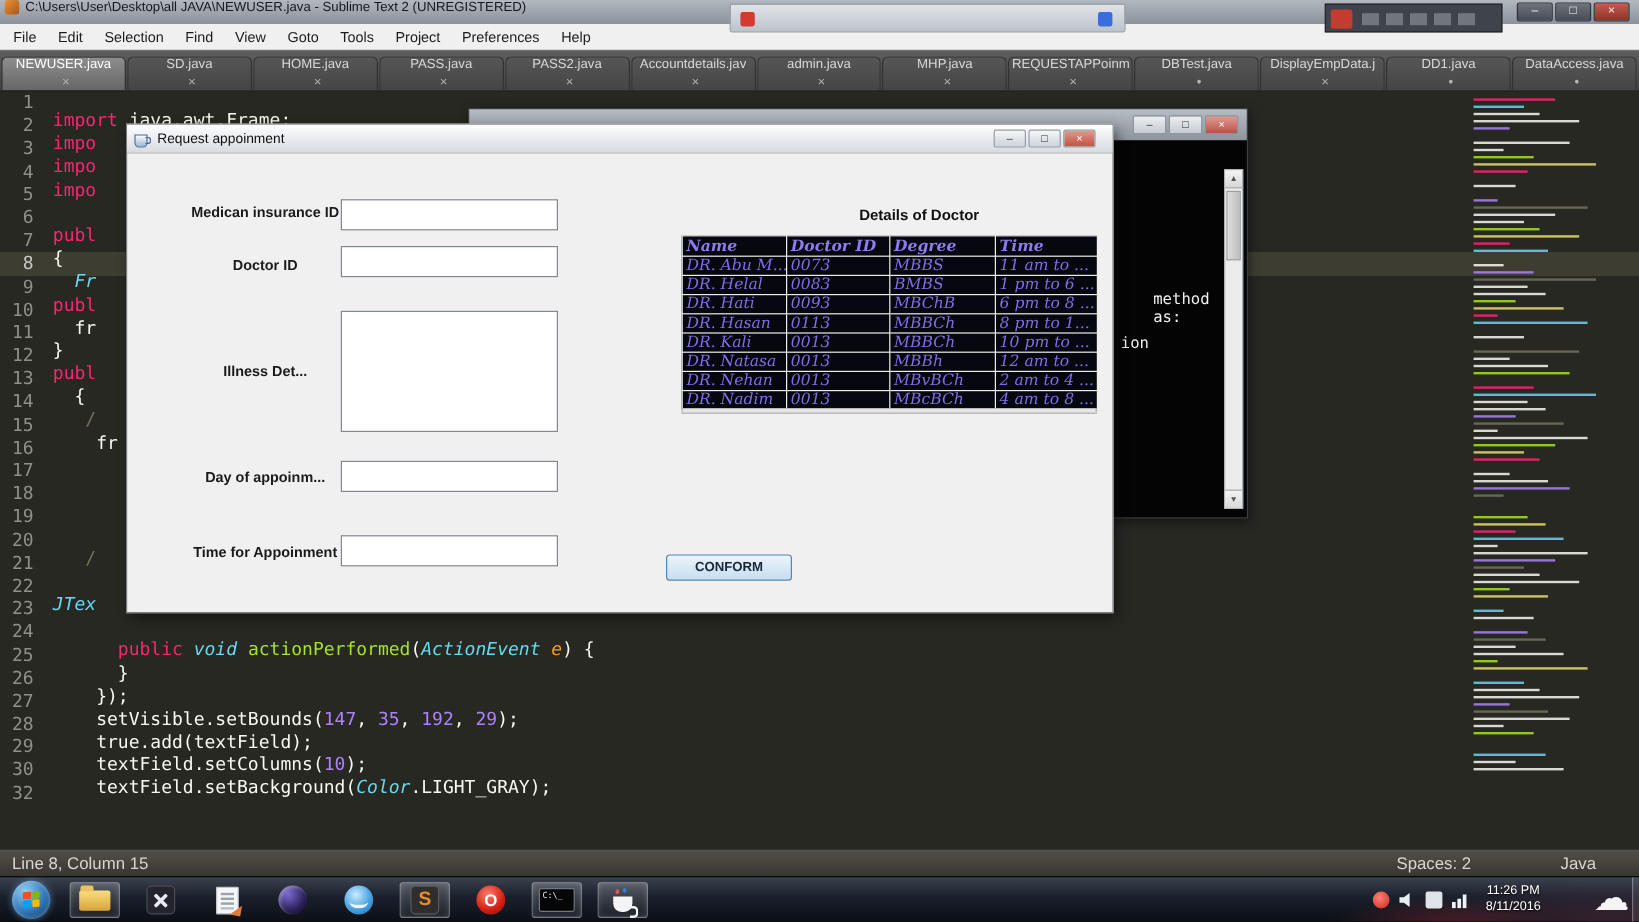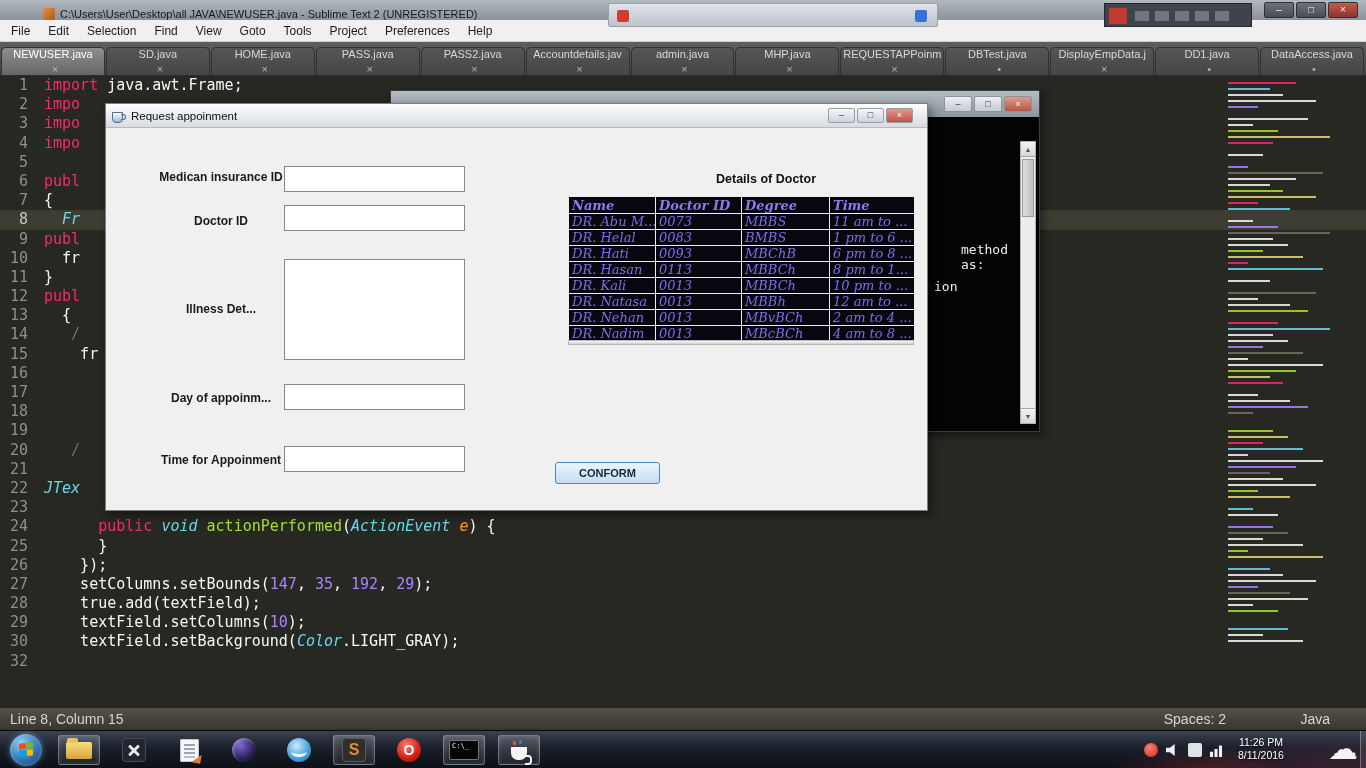--- a/index.html
+++ b/index.html
@@ -2,22 +2,22 @@
 <html><head>
 <meta charset="utf-8">
 <style>
   * { box-sizing: border-box; margin: 0; padding: 0; }
   html,body { width:1366px; height:768px; overflow:hidden; background:#000; font-family:"Liberation Sans", sans-serif; }
   #desktop { position:relative; width:1366px; height:768px; background:#14141a; }
 
   
   #sublime { position:absolute; left:0; top:0; width:1366px; height:730px; z-index:1; }
   .titlebar { position:absolute; left:0; top:0; right:0; height:20px;
-    background:linear-gradient(#b2b8bf,#8b929b); display:flex; align-items:flex-end;
-    font-size:11px; color:#15181c;padding-left:39px; }
+    background:linear-gradient(#b2b8bf,#8b929b); display:flex; align-items:flex-start;
+    font-size:11px; color:#15181c; }
   .app-logo { width:12px; height:12px; margin:0 5px 0 4px; border-radius:2px;
     background:linear-gradient(135deg,#e8913a,#a95818); flex:0 0 auto; }
   .win-controls { position:absolute; right:8px; top:2px; display:flex; gap:2px; }
   .wc-btn { width:30px; height:16px; background:linear-gradient(#6d737b,#474d56);
     border:1px solid #2e3238; border-radius:2px; color:#f0f0f0; font-size:10px;
     line-height:14px; text-align:center; }
   .wc-btn.close { background:linear-gradient(#c75a4e,#8d3428); }
 
   .menubar { position:absolute; left:0; top:20px; right:0; height:22px; background:#f0f0f0;
     border-bottom:1px solid #cfcfcf; display:flex; align-items:center; padding-left:2px; }
@@ -32,21 +32,21 @@
   .tab.active { background:linear-gradient(#8d8d8d,#676767); color:#fff; }
   .tab-label { flex:1; white-space:nowrap; overflow:hidden; }
   .tab-close { color:#b5b5b5; font-size:11px; margin-left:4px; }
 
   .editor { position:absolute; left:0; top:76px; right:0; height:632px; background:#272822;
     font-family:"DejaVu Sans Mono", monospace; font-size:15px; overflow:hidden; }
   .code-line { display:flex; height:19.2px; line-height:19.2px; white-space:pre; }
   .code-line.hl { background:#3e3d32; }
   .gutter { flex:0 0 44px; padding-right:16px; text-align:right; color:#8f908a; }
   .hl .gutter { color:#c8c8c2; }
-  .code { white-space:pre; color:#f8f8f2; }
+  .code { white-space:pre; color:#f8f8f2;margin-top:15px; }
   .tk-kw { color:#f92672; }
   .tk-pl { color:#f8f8f2; }
   .tk-ty { color:#66d9ef; font-style:italic; }
   .tk-fn { color:#a6e22e; }
   .tk-nu { color:#ae81ff; }
   .tk-pa { color:#fd971f; font-style:italic; }
   .tk-cm { color:#75715e; }
 
   #minimap { position:absolute; left:1228px; top:6px; width:115px; height:600px; }
   .mm-bar { height:2px; margin-bottom:4px; opacity:.85; }
@@ -300,21 +300,21 @@
           <div class="code-line"><span class="gutter">17</span><span class="code"></span></div>
           <div class="code-line"><span class="gutter">18</span><span class="code"></span></div>
           <div class="code-line"><span class="gutter">19</span><span class="code"></span></div>
           <div class="code-line"><span class="gutter">20</span><span class="code"><span class="tk-pl">   </span><span class="tk-cm">/</span></span></div>
           <div class="code-line"><span class="gutter">21</span><span class="code"></span></div>
           <div class="code-line"><span class="gutter">22</span><span class="code"><span class="tk-ty">JTex</span></span></div>
           <div class="code-line"><span class="gutter">23</span><span class="code"></span></div>
           <div class="code-line"><span class="gutter">24</span><span class="code"><span class="tk-pl">      </span><span class="tk-kw">public</span><span class="tk-pl"> </span><span class="tk-ty">void</span><span class="tk-pl"> </span><span class="tk-fn">actionPerformed</span><span class="tk-pl">(</span><span class="tk-ty">ActionEvent</span><span class="tk-pl"> </span><span class="tk-pa">e</span><span class="tk-pl">) {</span></span></div>
           <div class="code-line"><span class="gutter">25</span><span class="code"><span class="tk-pl">      }</span></span></div>
           <div class="code-line"><span class="gutter">26</span><span class="code"><span class="tk-pl">    });</span></span></div>
-          <div class="code-line"><span class="gutter">27</span><span class="code"><span class="tk-pl">    setColumns.setBounds(</span><span class="tk-nu">147</span><span class="tk-pl">, </span><span class="tk-nu">35</span><span class="tk-pl">, </span><span class="tk-nu">192</span><span class="tk-pl">, </span><span class="tk-nu">29</span><span class="tk-pl">);</span></span></div>
+          <div class="code-line"><span class="gutter">27</span><span class="code"><span class="tk-pl">    setVisible.setBounds(</span><span class="tk-nu">147</span><span class="tk-pl">, </span><span class="tk-nu">35</span><span class="tk-pl">, </span><span class="tk-nu">192</span><span class="tk-pl">, </span><span class="tk-nu">29</span><span class="tk-pl">);</span></span></div>
           <div class="code-line"><span class="gutter">28</span><span class="code"><span class="tk-pl">    true.add(textField);</span></span></div>
           <div class="code-line"><span class="gutter">29</span><span class="code"><span class="tk-pl">    textField.setColumns(</span><span class="tk-nu">10</span><span class="tk-pl">);</span></span></div>
           <div class="code-line"><span class="gutter">30</span><span class="code"><span class="tk-pl">    textField.setBackground(</span><span class="tk-ty">Color</span><span class="tk-pl">.LIGHT_GRAY);</span></span></div>
           <div class="code-line"><span class="gutter">32</span><span class="code"></span></div>
         </div>
       <div id="minimap">
           <div class="mm-bar" style="width: 68px; background: rgb(249, 38, 114);"></div>
           <div class="mm-bar" style="width: 42px; background: rgb(102, 217, 239);"></div>
           <div class="mm-bar" style="width: 55px; background: rgb(248, 248, 242);"></div>
           <div class="mm-bar" style="width: 88px; background: rgb(248, 248, 242);"></div>

